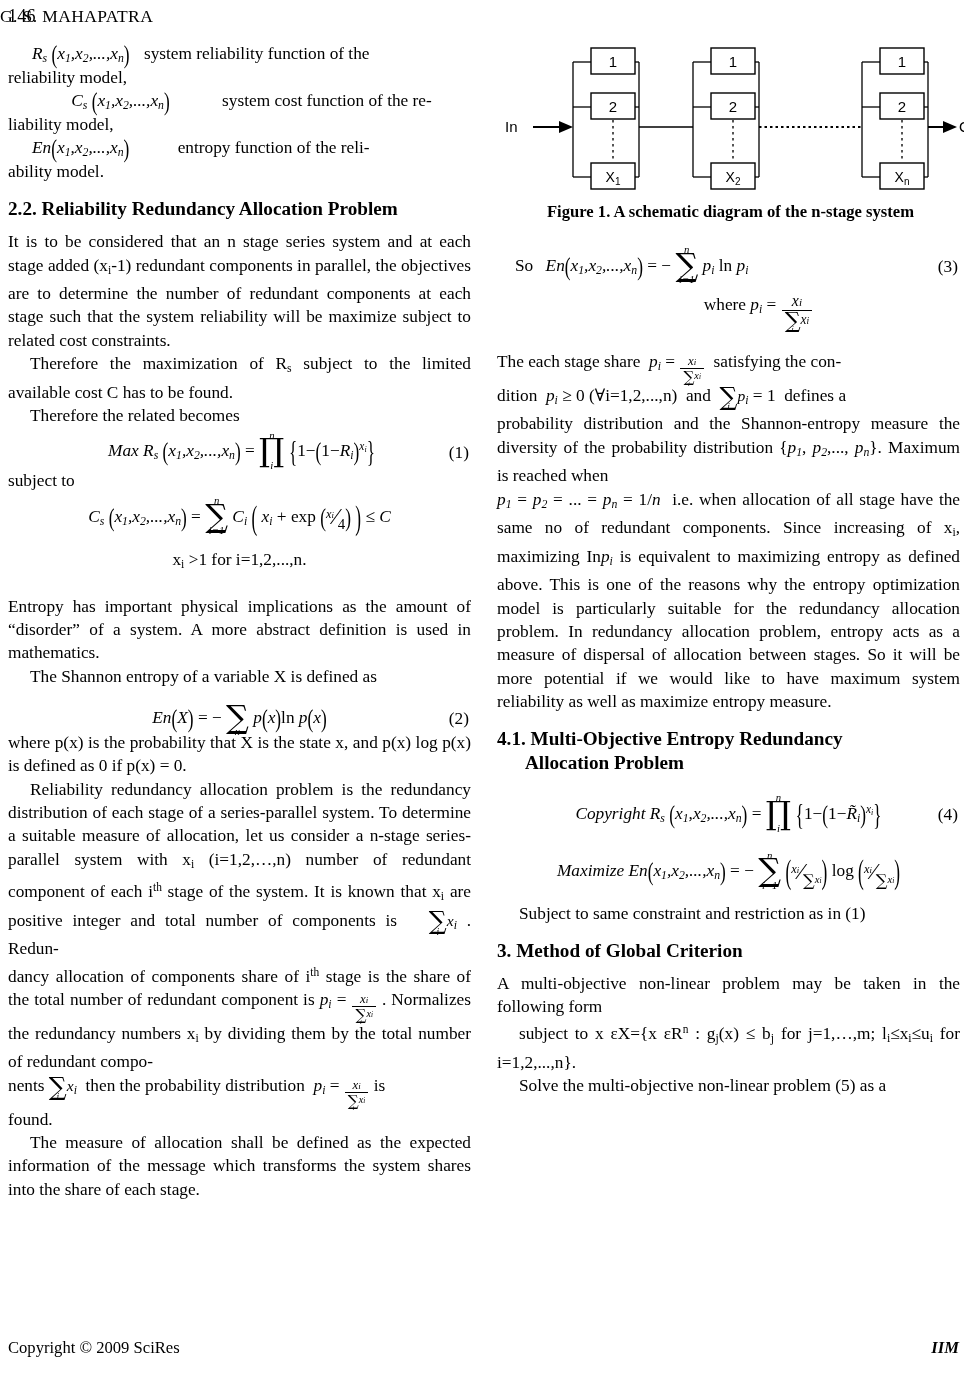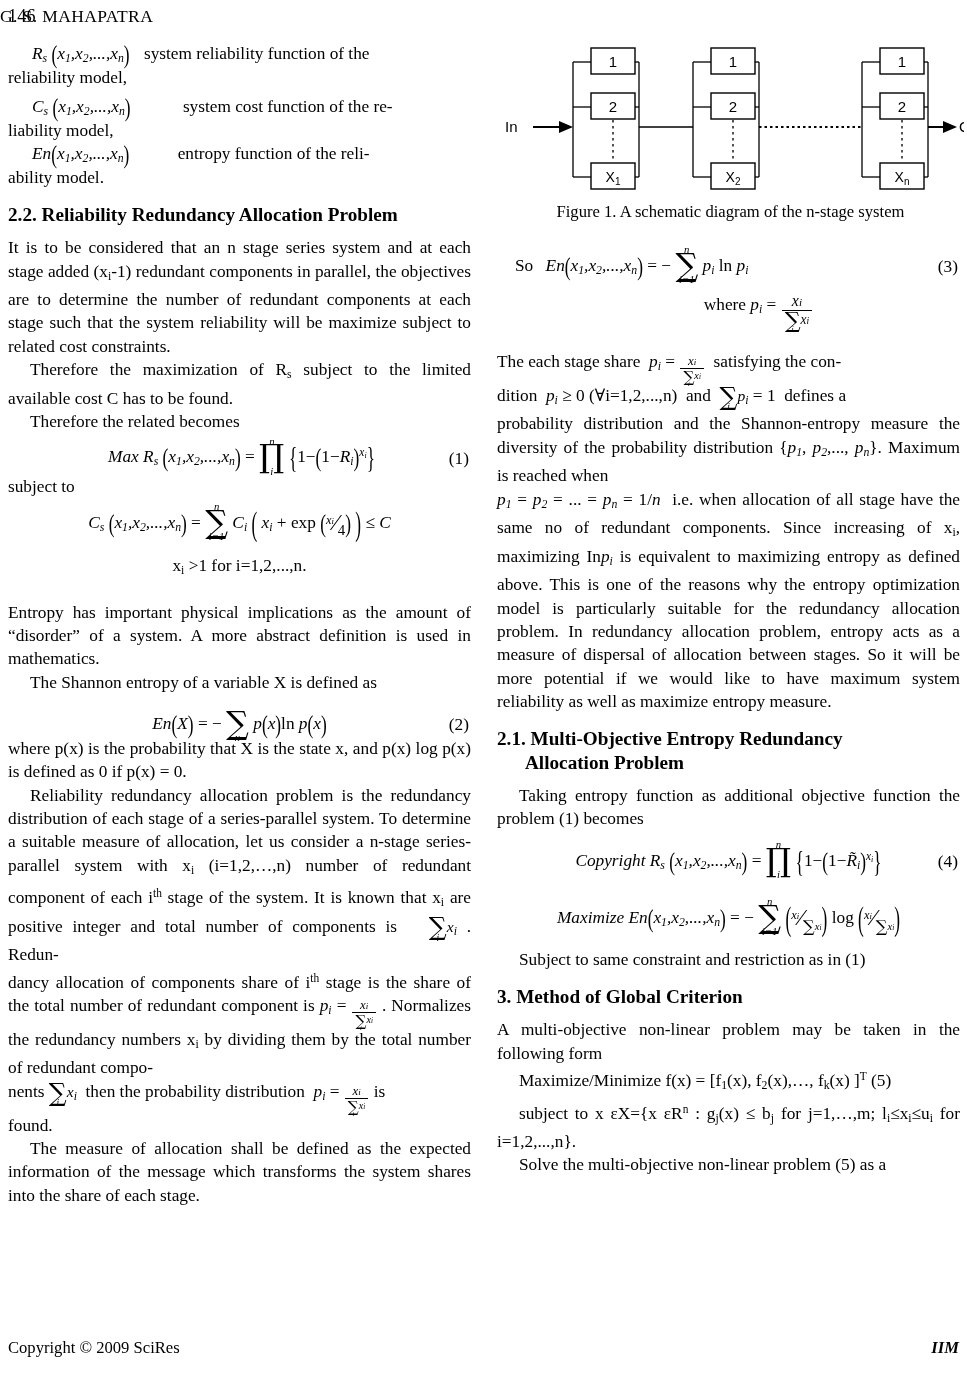--- a/index.html
+++ b/index.html
@@ -172,21 +172,21 @@
     top: 34px;
     width: 467px;
     height: 200px;
   }
   .fig-caption {
     position: absolute;
     left: 0;
     top: 168px;
     width: 467px;
     text-align: center;
-    font-weight: normal;
+    font-weight: bold;
     font-size: 16.6px;
   }
   .fig-canvas {
     position: absolute;
     left: 0; top: 0;
     width: 467px; height: 170px;
   }
 
   
   .footer {
@@ -221,21 +221,21 @@
 
   <div class="col col-left">
 
     <div class="mathline" style="text-align:left; padding-left:24px; margin-top:4px;">
       <span class="m"><span class="mi">R</span><span class="sub">s</span>
         <span class="paren-med">(</span><span class="mi">x</span><span class="sub">1</span>,<span class="mi">x</span><span class="sub">2</span>,...,<span class="mi">x</span><span class="sub">n</span><span class="paren-med">)</span></span>
       <span class="up" style="margin-left:10px;">system reliability function of the</span>
     </div>
     <div class="para noindent">reliability model,</div>
 
-    <div class="mathline" style="text-align:left; padding-left:24px; margin-top:8px;">
+    <div class="mathline" style="text-align:center; padding-left:24px; margin-top:2px;">
       <span class="m"><span class="mi">C</span><span class="sub">s</span>
         <span class="paren-med">(</span><span class="mi">x</span><span class="sub">1</span>,<span class="mi">x</span><span class="sub">2</span>,...,<span class="mi">x</span><span class="sub">n</span><span class="paren-med">)</span></span>
       <span class="up" style="margin-left:48px;">system cost function of the re-</span>
     </div>
     <div class="para noindent">liability model,</div>
 
     <div class="mathline" style="text-align:left; padding-left:24px; margin-top:2px;">
       <span class="m"><span class="mi">En</span><span class="paren-med">(</span><span class="mi">x</span><span class="sub">1</span>,<span class="mi">x</span><span class="sub">2</span>,...,<span class="mi">x</span><span class="sub">n</span><span class="paren-med">)</span></span>
       <span class="up" style="margin-left:44px;">entropy function of the reli-</span>
     </div>
@@ -420,27 +420,26 @@
 
     <p class="para noindent">dition &nbsp;<span class="mi">p</span><span class="sub">i</span> <span class="up">≥ 0 (∀i=1,2,...,n)</span> &nbsp;and&nbsp; <span class="bigop small" style="vertical-align:-0.22em;"><span class="glyph">∑</span><span class="lim-bot" style="font-size:0.55em;">i</span></span><span class="mi" style="font-size:0.9em;">p</span><span class="sub">i</span> <span class="up">= 1</span> &nbsp;defines a</p>
 
     <p class="para noindent">probability distribution and the Shannon-entropy measure the diversity of the probability distribution <span class="up">{</span><span class="mi">p</span><span class="sub">1</span>, <span class="mi">p</span><span class="sub">2</span>,..., <span class="mi">p</span><span class="sub">n</span><span class="up">}</span>. Maximum is reached when</p>
 
     <p class="para noindent"><span class="mi">p</span><span class="sub">1</span> <span class="up">=</span> <span class="mi">p</span><span class="sub">2</span> <span class="up">= ... =</span> <span class="mi">p</span><span class="sub">n</span> <span class="up">= 1/</span><span class="mi">n</span> &nbsp;i.e. when allocation of all stage have the same no of redundant components. Since increasing of x<span class="subn">i</span>, maximizing In<span class="mi">p</span><span class="sub">i</span> is equivalent to maximizing entropy as defined above. This is one of the reasons why the entropy optimization model is particularly suitable for the redundancy allocation problem. In redundancy allocation problem, entropy acts as a measure of dispersal of allocation between stages. So it will be more potential if we would like to have maximum system reliability as well as maximize entropy measure.</p>
 
     <div class="gap-m"></div>
 
     <h2 class="sec">
-      <span>2.1. Multi-Objective Entropy Redundancy</span>
+      <span>4.1. Multi-Objective Entropy Redundancy</span>
       <span class="cont">Allocation Problem</span>
     </h2>
 
     <div class="gap-s"></div>
 
-    <p class="para indent">Taking entropy function as additional objective function the problem (1) becomes</p>
 
     <div class="mathline" style="margin-top:16px;">
       <span class="m"><span class="mi">Copyright R</span><span class="sub">s</span>
         <span class="paren-med">(</span><span class="mi">x</span><span class="sub">1</span>,<span class="mi">x</span><span class="sub">2</span>,...,<span class="mi">x</span><span class="sub">n</span><span class="paren-med">)</span>
         <span class="up">=</span>
         <span class="bigop"><span class="lim-top">n</span><span class="glyph">∏</span><span class="lim-bot">i</span></span>
         <span class="brace-big">{</span><span class="up">1−</span><span class="paren-med">(</span><span class="up">1−</span><span class="mi">R̃</span><span class="sub">i</span><span class="paren-med">)</span><span class="sup">x<span style="font-size:0.7em;vertical-align:-0.2em;">i</span></span><span class="brace-big">}</span>
       </span>
       <span class="eqno">(4)</span>
     </div>
@@ -463,21 +462,20 @@
     <p class="para indent">Subject to same constraint and restriction as in (1)</p>
 
     <div class="gap-m"></div>
 
     <h2 class="sec">3. Method of Global Criterion</h2>
 
     <div class="gap-s"></div>
 
     <p class="para noindent">A multi-objective non-linear problem may be taken in the following form</p>
 
-    <p class="para indent">Maximize/Minimize f(x) = [f<span class="subn">1</span>(x), f<span class="subn">2</span>(x),…, f<span class="subn">k</span>(x) ]<span class="supn">T</span> (5)</p>
 
     <p class="para indent">subject to x εX={x εR<span class="supn">n</span> : g<span class="subn">j</span>(x) ≤ b<span class="subn">j</span> for j=1,…,m; l<span class="subn">i</span>≤x<span class="subn">i</span>≤u<span class="subn">i</span> for i=1,2,...,n}.</p>
 
     <p class="para indent">Solve the multi-objective non-linear problem (5) as a</p>
 
   </div>
 
   <div class="footer">
     <span class="copy">Copyright © 2009 SciRes</span>
     <span class="journal">IIM</span>

